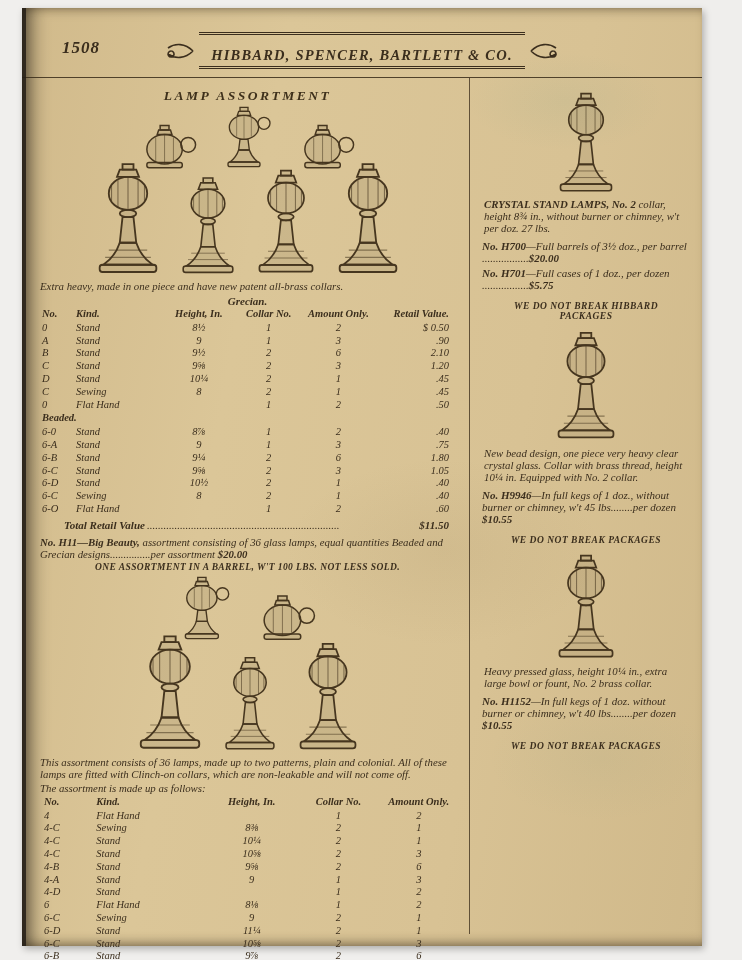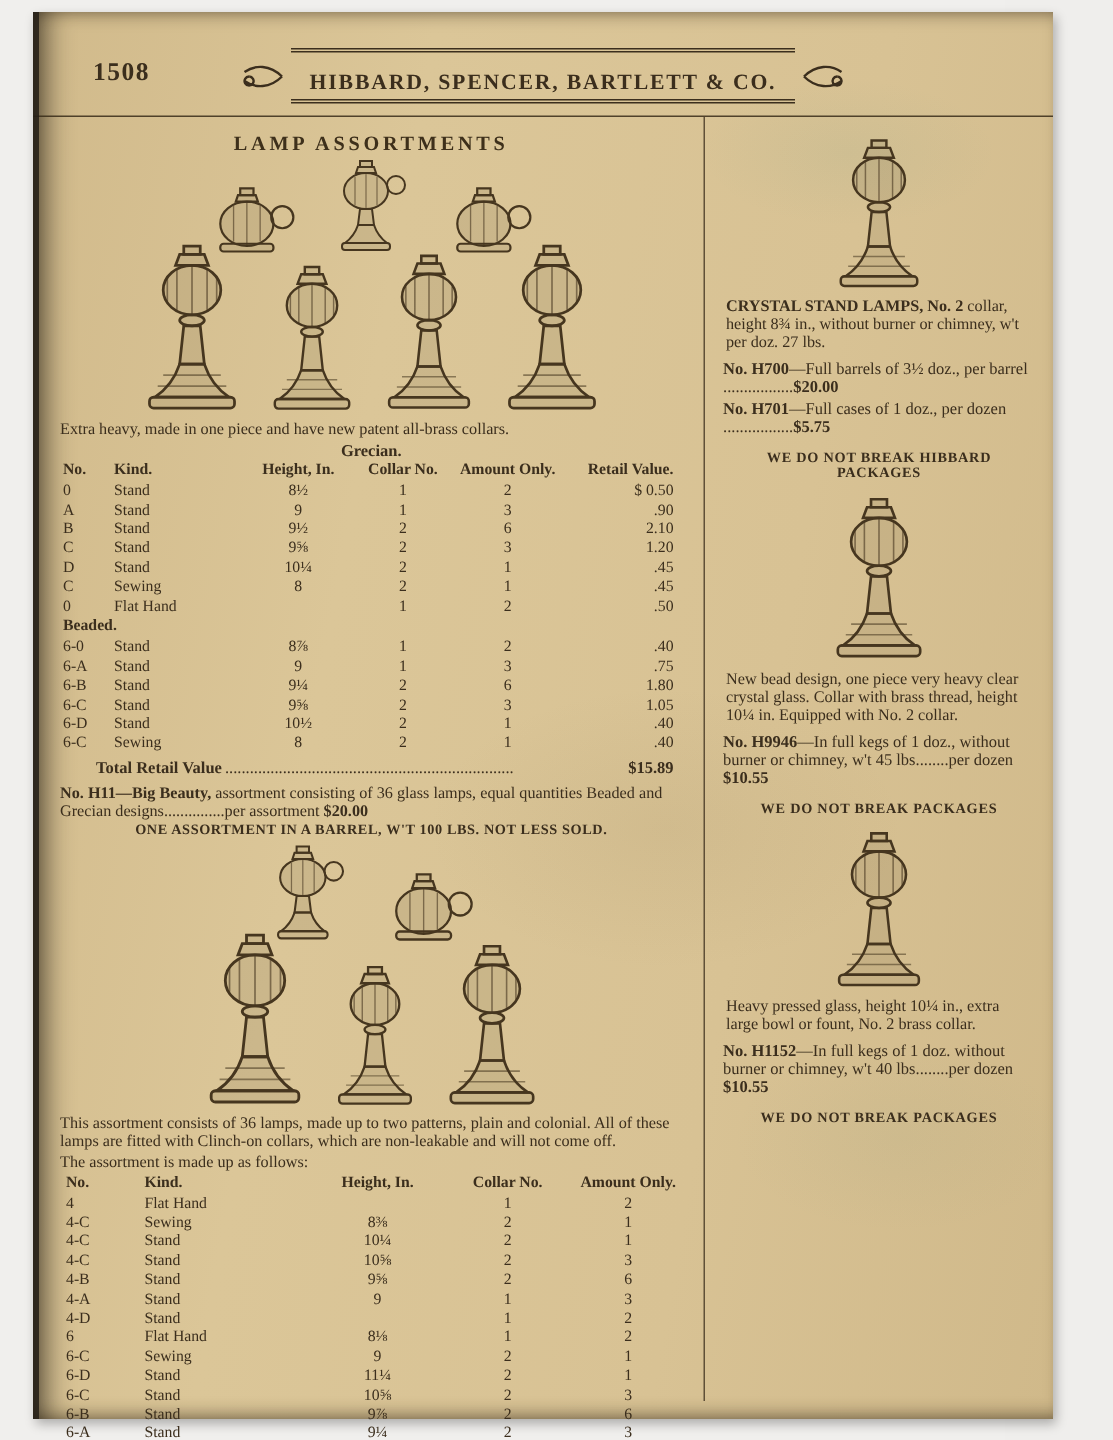--- a/index.html
+++ b/index.html
@@ -3,21 +3,21 @@
 <meta charset="utf-8">
 <style>
   * { margin:0; padding:0; box-sizing:border-box; }
   html,body { width:742px; height:960px; }
   body {
     background:#efeeec;
     font-family:"Liberation Serif","DejaVu Serif",serif;
     color:#3b2e1d;
     overflow:hidden;
   }
-  .canvas { position:relative; width:670px; height:960px; background:#f0efed; }
+  .canvas { position:relative; width:670px; height:960px; background:#f0efed;font-style:italic; }
 
   .paper {
     position:absolute; left:22px; top:8px; width:680px; height:938px;
     background:
       radial-gradient(ellipse 140px 70px at 80% 10%, rgba(110,150,125,.09), transparent 70%),
       radial-gradient(ellipse 220px 130px at 62% 58%, rgba(140,120,80,.10), transparent 72%),
       radial-gradient(ellipse 160px 90px at 85% 80%, rgba(120,145,120,.07), transparent 70%),
       linear-gradient(100deg,#d1ba8b 0%, #dbc698 32%, #d8c294 68%, #d0b98a 100%);
     box-shadow:
       inset 16px 0 20px -10px rgba(25,20,12,.8),
@@ -163,21 +163,21 @@
       <svg class="flourish" width="30" height="20" viewBox="0 0 30 20">
         <path d="M2 10 C10 2 20 2 27 7 M2 10 C10 18 20 18 27 13 M24 10 a3 3 0 1 0 .1 0" fill="none" stroke="#3b2e1d" stroke-width="1.6"></path>
       </svg>
     </div>
 
     <div class="head-rule"></div>
 
     <div class="columns">
 
       <div class="col-left">
-        <div class="col-title">LAMP ASSORTMENTS</div>
+        <div class="col-title">LAMP ASSORTMENT</div>
 
         <div class="lamp-cluster">
           <div class="lamp-row top">
             <svg class="lamp" width="62" height="46" viewBox="0 0 84 62">
                 <use href="#lamp-hand"></use>
               </svg>
             <svg class="lamp" width="56" height="64" viewBox="0 0 84 96">
                 <use href="#lamp-sewing"></use>
               </svg>
             <svg class="lamp" width="62" height="46" viewBox="0 0 84 62">
@@ -319,27 +319,35 @@
                 <td>.40</td>
               </tr>
               <tr>
                 <td>6-C</td>
                 <td>Sewing</td>
                 <td>8</td>
                 <td>2</td>
                 <td>1</td>
                 <td>.40</td>
               </tr>
+              <tr>
+                <td>6-O</td>
+                <td>Flat Hand</td>
+                <td></td>
+                <td>1</td>
+                <td>2</td>
+                <td>.60</td>
+              </tr>
             </tbody>
         </table>
 
         <div class="leader-line">
           <span>Total Retail Value</span>
           <span class="dots">......................................................................</span>
-          <span>$15.89</span>
+          <span>$11.50</span>
         </div>
 
         <p class="para">
           <span class="b">No. H11—Big Beauty,</span><span> assortment consisting of 36 glass lamps, equal quantities Beaded and Grecian designs...............per assortment </span><span class="b">$20.00</span>
         </p>
         <div class="note">ONE ASSORTMENT IN A BARREL, W'T 100 LBS.  NOT LESS SOLD.</div>
 
         <div class="lamp-cluster">
           <div class="lamp-row top">
             <svg class="lamp" width="58" height="66" viewBox="0 0 84 96">

